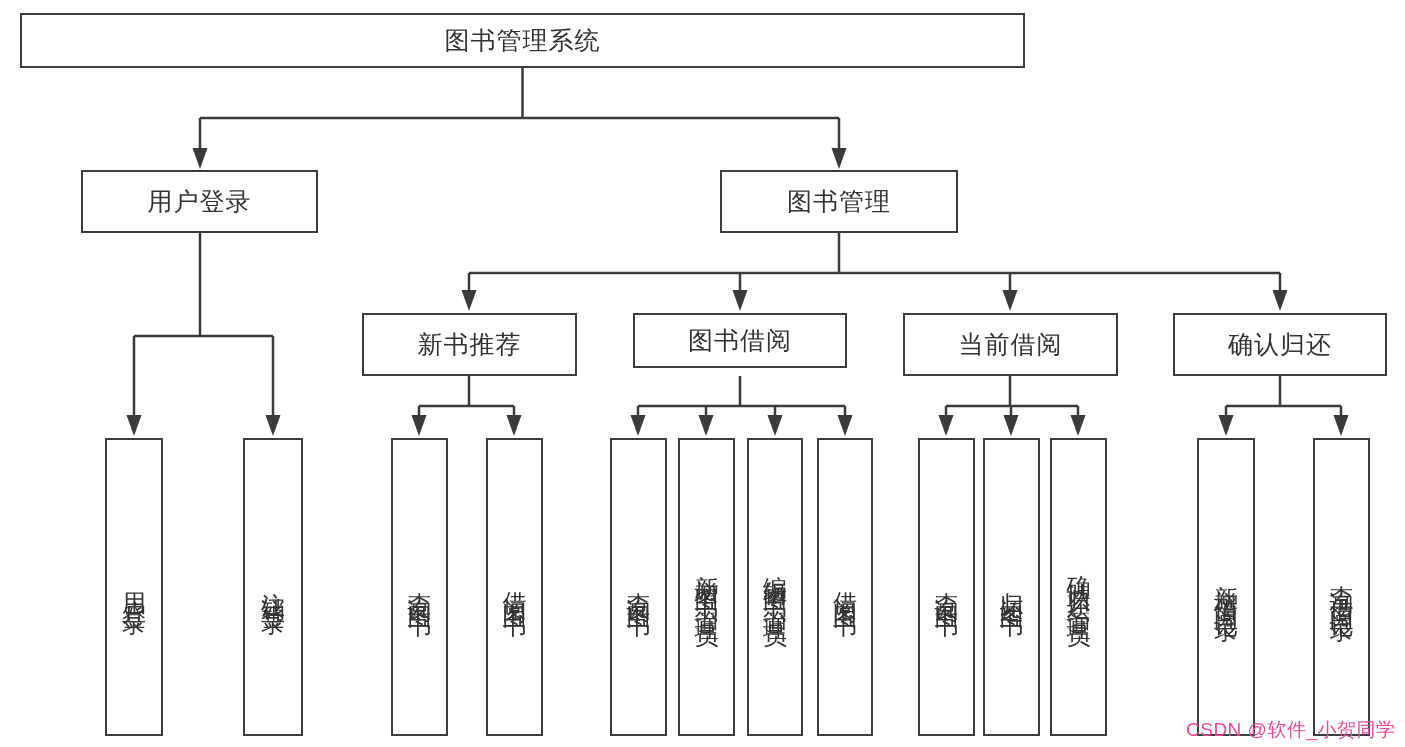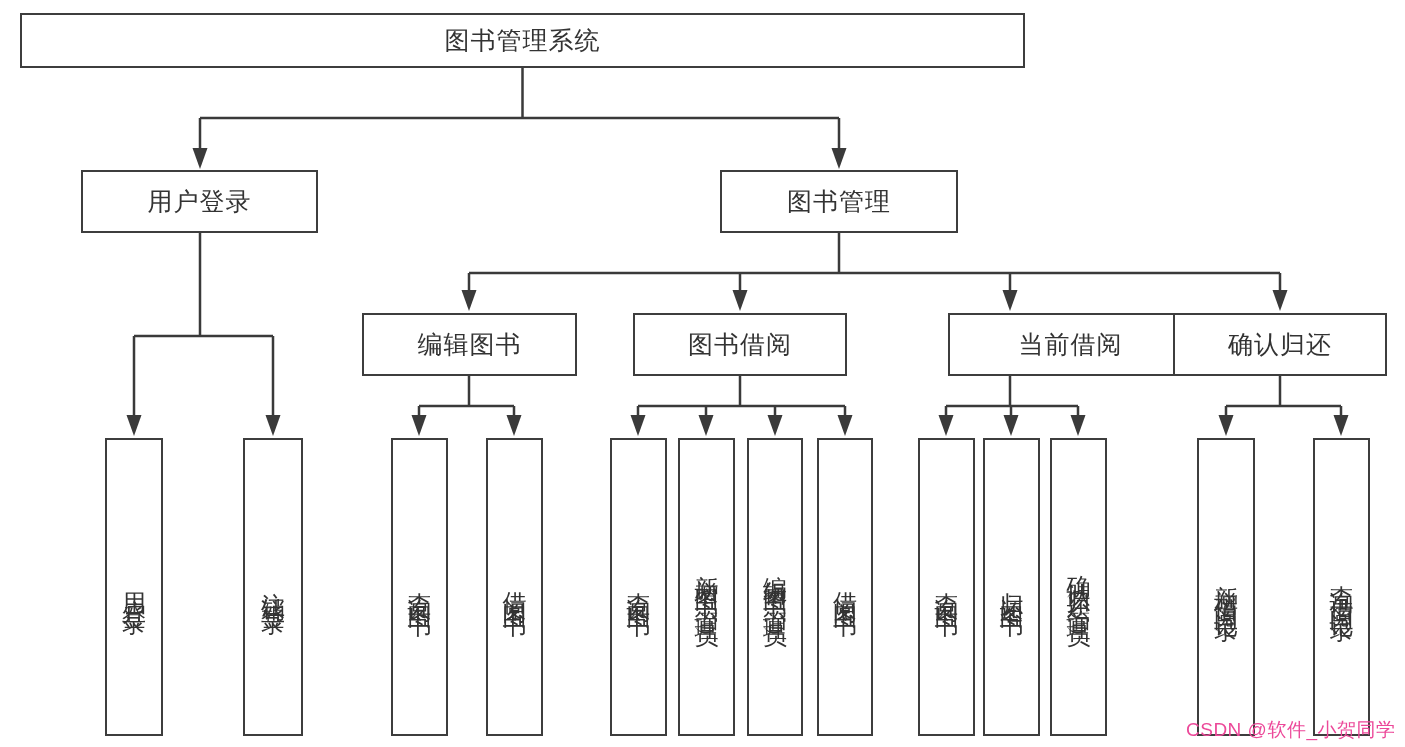--- a/index.html
+++ b/index.html
@@ -73,26 +73,26 @@
 </div>
 
 <div class="node h" style="left:81px;top:170px;width:237px;height:63px">
   <span>用户登录</span>
 </div>
 <div class="node h" style="left:720px;top:170px;width:238px;height:63px">
   <span>图书管理</span>
 </div>
 
 <div class="node h" style="left:362px;top:313px;width:215px;height:63px">
-  <span>编辑图书</span>
+  <span>新书推荐</span>
 </div>
-<div class="node h" style="left:633px;top:313px;width:214px;height:63px">
+<div class="node h" style="left:633px;top:313px;width:214px;height:55px">
   <span>图书借阅</span>
 </div>
-<div class="node h" style="left:948px;top:313px;width:245px;height:63px">
+<div class="node h" style="left:903px;top:313px;width:215px;height:63px">
   <span>当前借阅</span>
 </div>
 <div class="node h" style="left:1173px;top:313px;width:214px;height:63px">
   <span>确认归还</span>
 </div>
 
 <div class="node v" style="left:105px;top:438px;width:58px;height:298px">
   <span>用户登录</span>
 </div>
 <div class="node v" style="left:243px;top:438px;width:60px;height:298px">

